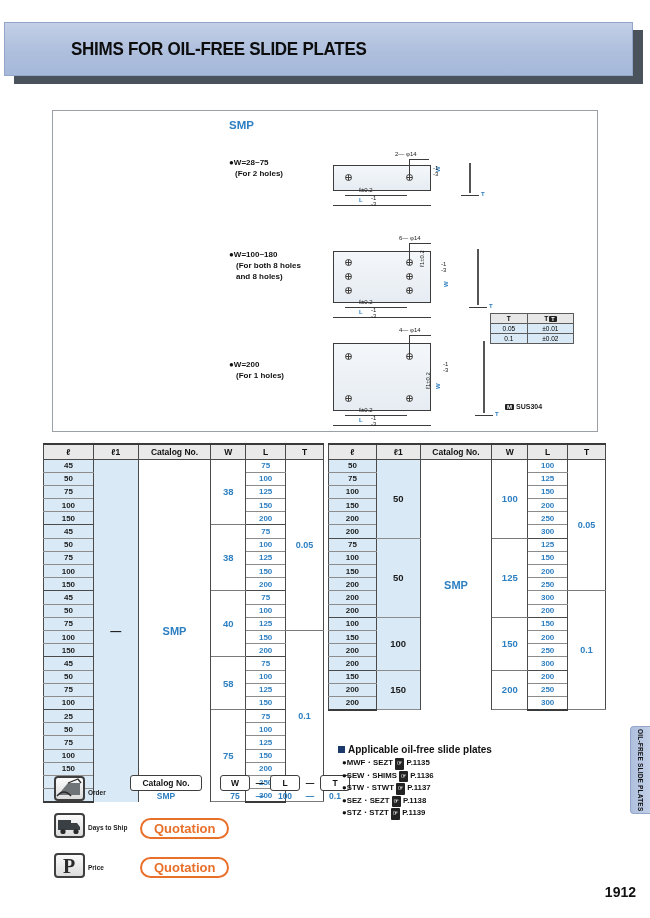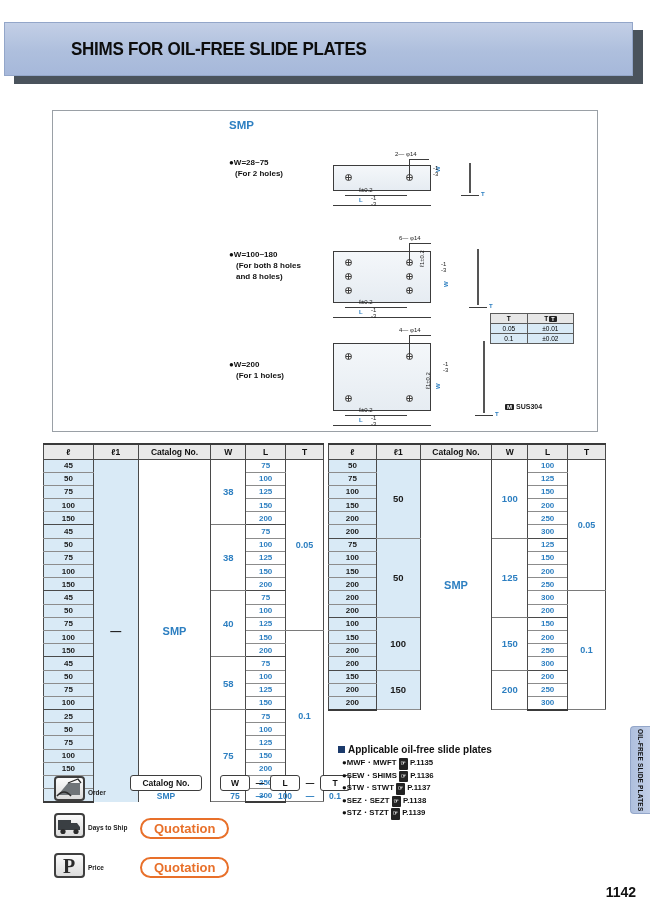--- a/index.html
+++ b/index.html
@@ -606,23 +606,23 @@
     <text x="9" y="20" font-family="Liberation Serif, serif" font-size="20" font-weight="bold" fill="#2b2b2b">P</text>
   </svg>
 </div>
 <div class="icon-lab" style="left:88px;top:864px;">Price</div>
 <div class="quote" style="left:140px;top:857px;">Quotation</div>
 
 <div class="appl-title" style="left:338px;top:744px;">
   <span class="sqmark"></span><span>Applicable oil-free slide plates</span>
 </div>
 <div class="appl-list" id="appl-list" style="left:342px;top:757px;">
-    <div><span>●MWF・MWFT</span><span class="pmark">☞</span><span>P.1135</span></div>
+    <div><span>●MWF・SEZT</span><span class="pmark">☞</span><span>P.1135</span></div>
     <div><span>●SEW・SHIMS</span><span class="pmark">☞</span><span>P.1136</span></div>
     <div><span>●STW・STWT</span><span class="pmark">☞</span><span>P.1137</span></div>
     <div><span>●SEZ・SEZT</span><span class="pmark">☞</span><span>P.1138</span></div>
     <div><span>●STZ・STZT</span><span class="pmark">☞</span><span>P.1139</span></div>
   </div>
 
 <div class="sidetab">
   <span>OIL-FREE SLIDE PLATES</span>
 </div>
-<div class="pageno">1142</div>
+<div class="pageno">1912</div>
 
 </body></html>

